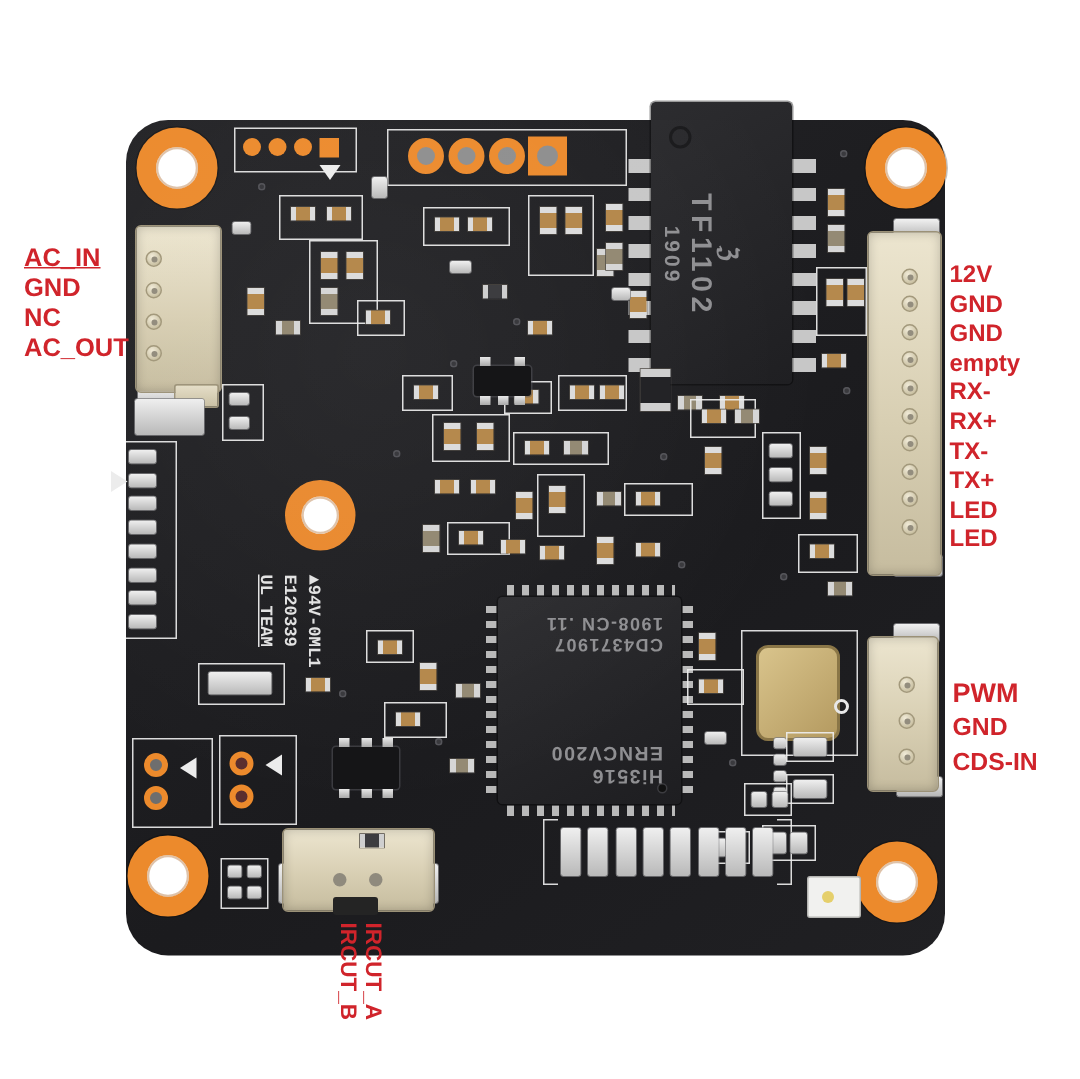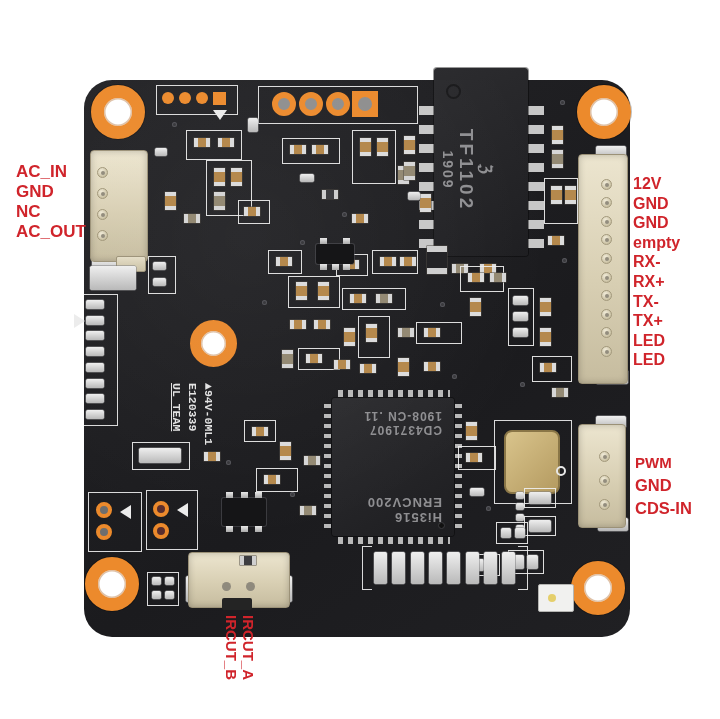--- a/index.html
+++ b/index.html
@@ -151,41 +151,41 @@
 
   <div class="abs lblcol" style="left:147px;top:404px;width:90px;height:48px;transform:rotate(90deg);">
     <span style="color:#e2e2e2;font-family:'Liberation Mono',monospace;font-weight:700;font-size:11.5px;line-height:16px;white-space:nowrap;">▲94V-0ML1</span>
     <span style="color:#e2e2e2;font-family:'Liberation Mono',monospace;font-weight:700;font-size:11.5px;line-height:16px;white-space:nowrap;">E120339</span>
     <span style="color:#e2e2e2;font-family:'Liberation Mono',monospace;font-weight:700;font-size:11.5px;line-height:16px;white-space:nowrap;text-decoration:underline;">UL TEAM</span>
   </div>
 
   <div class="abs boardglow"></div>
 
   <div class="abs lblcol" style="left:16px;top:162px;">
-    <span class="redlabel" style="font-size:17px;line-height:20px;">AC_IN</span>
+    <span class="redlabel" style="font-size:17px;line-height:20px;text-decoration:underline;">AC_IN</span>
     <span class="redlabel" style="font-size:17px;line-height:20px;">GND</span>
     <span class="redlabel" style="font-size:17px;line-height:20px;">NC</span>
     <span class="redlabel" style="font-size:17px;line-height:20px;">AC_OUT</span>
   </div>
 
   <div class="abs lblcol" style="left:633px;top:174px;">
     <span class="redlabel" style="font-size:16px;line-height:19.6px;">12V</span>
     <span class="redlabel" style="font-size:16px;line-height:19.6px;">GND</span>
     <span class="redlabel" style="font-size:16px;line-height:19.6px;">GND</span>
     <span class="redlabel" style="font-size:16px;line-height:19.6px;">empty</span>
     <span class="redlabel" style="font-size:16px;line-height:19.6px;">RX-</span>
     <span class="redlabel" style="font-size:16px;line-height:19.6px;">RX+</span>
     <span class="redlabel" style="font-size:16px;line-height:19.6px;">TX-</span>
     <span class="redlabel" style="font-size:16px;line-height:19.6px;">TX+</span>
     <span class="redlabel" style="font-size:16px;line-height:19.6px;">LED</span>
     <span class="redlabel" style="font-size:16px;line-height:19.6px;">LED</span>
   </div>
 
   <div class="abs lblcol" style="left:635px;top:451px;">
-    <span class="redlabel" style="font-size:15px;line-height:23px;">PWM</span>
+    <span class="redlabel" style="font-size:18px;line-height:23px;">PWM</span>
     <span class="redlabel" style="font-size:16.5px;line-height:23px;">GND</span>
     <span class="redlabel" style="font-size:16.5px;line-height:23px;">CDS-IN</span>
   </div>
 
   <div class="abs lblcol" style="left:197px;top:641px;width:86px;height:34px;transform:rotate(90deg);">
     <span class="redlabel" style="font-size:15px;line-height:17px;">IRCUT_A</span>
     <span class="redlabel" style="font-size:15px;line-height:17px;">IRCUT_B</span>
   </div>
 
   <div class="abs" id="decor" style="left:0;top:0;width:720px;height:719px;">

